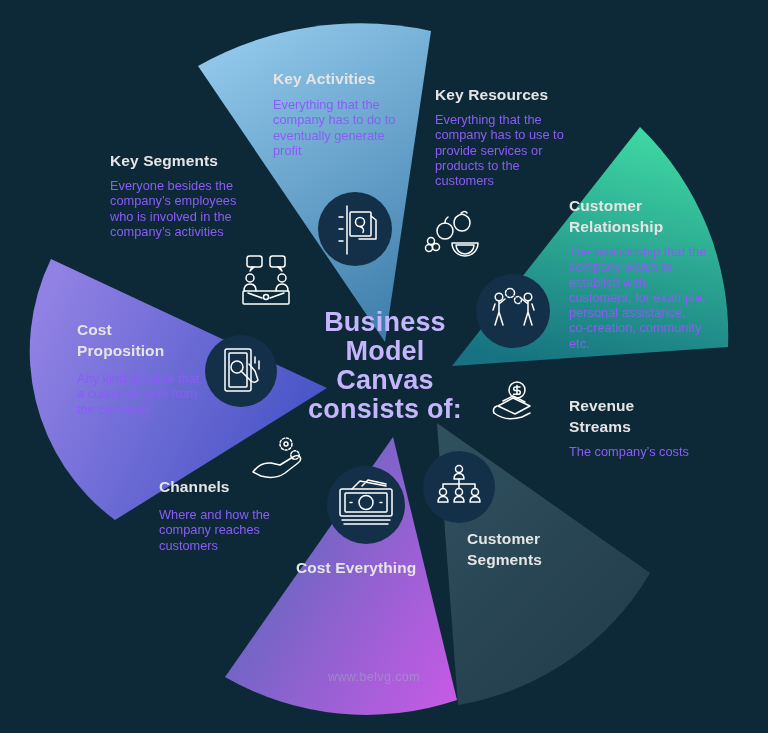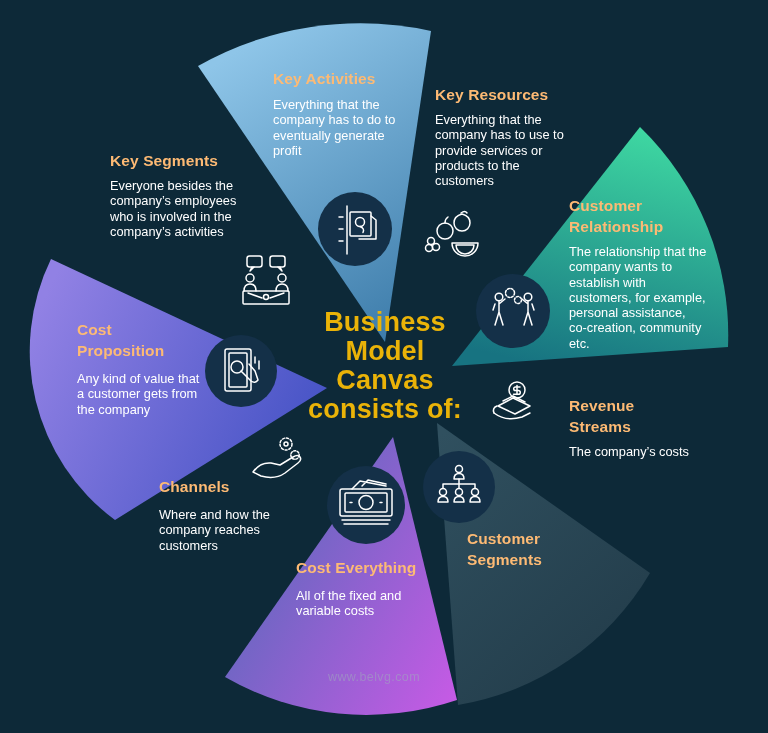--- a/index.html
+++ b/index.html
@@ -2,25 +2,25 @@
 <html><head>
 <meta charset="utf-8">
 <style>
   html,body{margin:0;padding:0;background:#0d2938;}
   .stage{
     position:relative;width:768px;height:733px;overflow:hidden;
     font-family:"Liberation Sans",sans-serif;color:#fff;
   }
   .stage svg{position:absolute;left:0;top:0;}
   .txt{position:absolute;white-space:pre-line;}
-  .h{font-size:15.5px;font-weight:700;line-height:21px;color:#fdba74;letter-spacing:.1px;}
-  .b{font-size:12.8px;font-weight:400;line-height:15.3px;color:#ffffff;}
+  .h{font-size:15.5px;font-weight:700;line-height:21px;color:#e5e5e5;letter-spacing:.1px;}
+  .b{font-size:12.8px;font-weight:400;line-height:15.3px;color:#8b5cf6;}
   .center-title{
     position:absolute;left:285px;top:308px;width:200px;text-align:center;
-    font-size:27px;font-weight:700;line-height:29px;white-space:pre-line;color:#eab308;
+    font-size:27px;font-weight:700;line-height:29px;white-space:pre-line;color:#c4b5fd;
     letter-spacing:.2px;
   }
   .watermark{
     position:absolute;left:328px;top:670px;font-size:12.5px;font-weight:400;
     color:rgba(160,170,190,0.55);letter-spacing:.4px;
   }
   .ico{stroke:#ffffff;stroke-width:1.5;fill:none;stroke-linecap:round;stroke-linejoin:round;}
 </style>
 </head>
 <body>
@@ -185,22 +185,20 @@
 etc.</div>
 
   <div class="txt h" style="left:569px;top:395px">Revenue
 Streams</div>
   <div class="txt b" style="left:569px;top:444px">The company’s costs</div>
 
   <div class="txt h" style="left:467px;top:528px">Customer
 Segments</div>
 
   <div class="txt h" style="left:296px;top:557px">Cost Everything</div>
-  <div class="txt b" style="left:296px;top:588px">All of the fixed and
-variable costs</div>
 
   <div class="txt h" style="left:159px;top:476px">Channels</div>
   <div class="txt b" style="left:159px;top:507px">Where and how the
 company reaches
 customers</div>
 
   <div class="txt h" style="left:77px;top:319px">Cost
 Proposition</div>
   <div class="txt b" style="left:77px;top:371px">Any kind of value that
 a customer gets from

